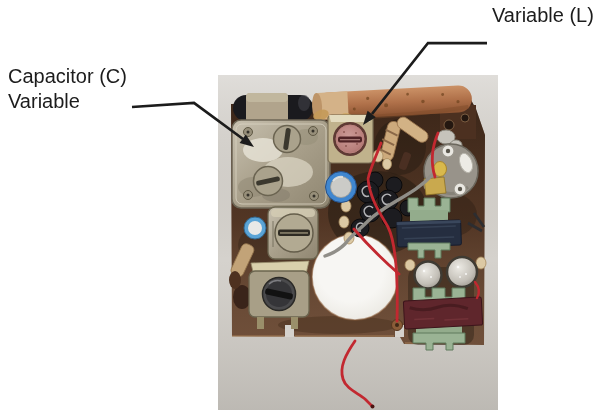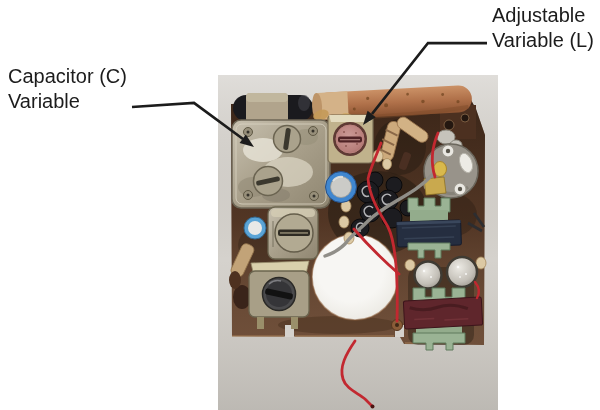--- a/index.html
+++ b/index.html
@@ -16,21 +16,20 @@
 </head>
 <body>
 
 <div class="slide">
 
   <div class="label" id="label-capacitor">
     <div>Capacitor (C)</div>
     <div>Variable</div>
   </div>
   <div class="label" id="label-inductor">
-    <div>Adjustable</div>
     <div>Variable (L)</div>
   </div>
 
   <div class="photo">
   <svg viewBox="0 0 280 335" width="280" height="335" xmlns="http://www.w3.org/2000/svg">
     <defs>
       <linearGradient id="vignette" x1="0" y1="0" x2="0" y2="1">
         <stop offset="0" stop-color="rgba(255,255,255,0.25)"></stop>
         <stop offset="0.55" stop-color="rgba(120,110,95,0)"></stop>
         <stop offset="1" stop-color="rgba(60,55,45,0.16)"></stop>

